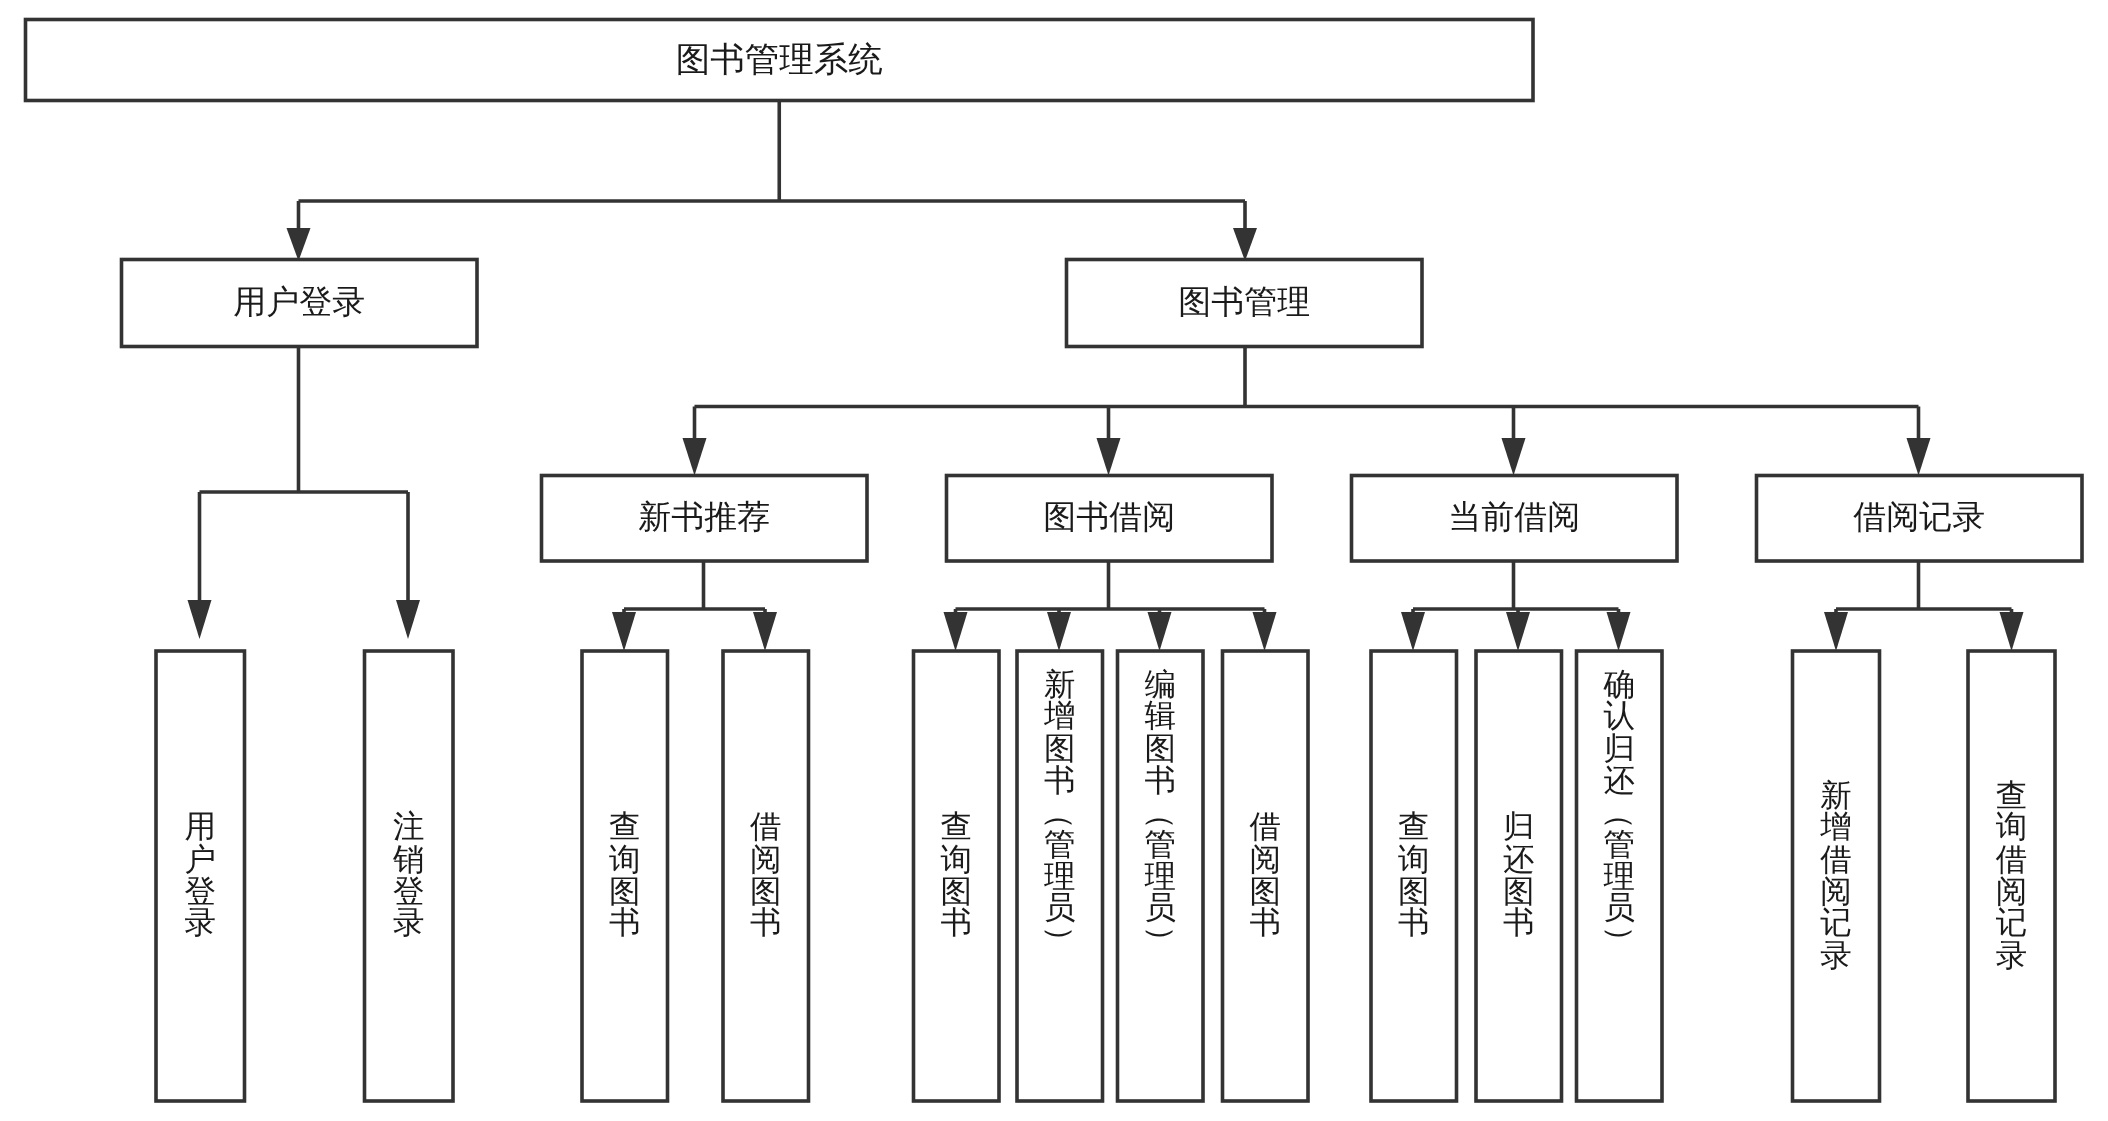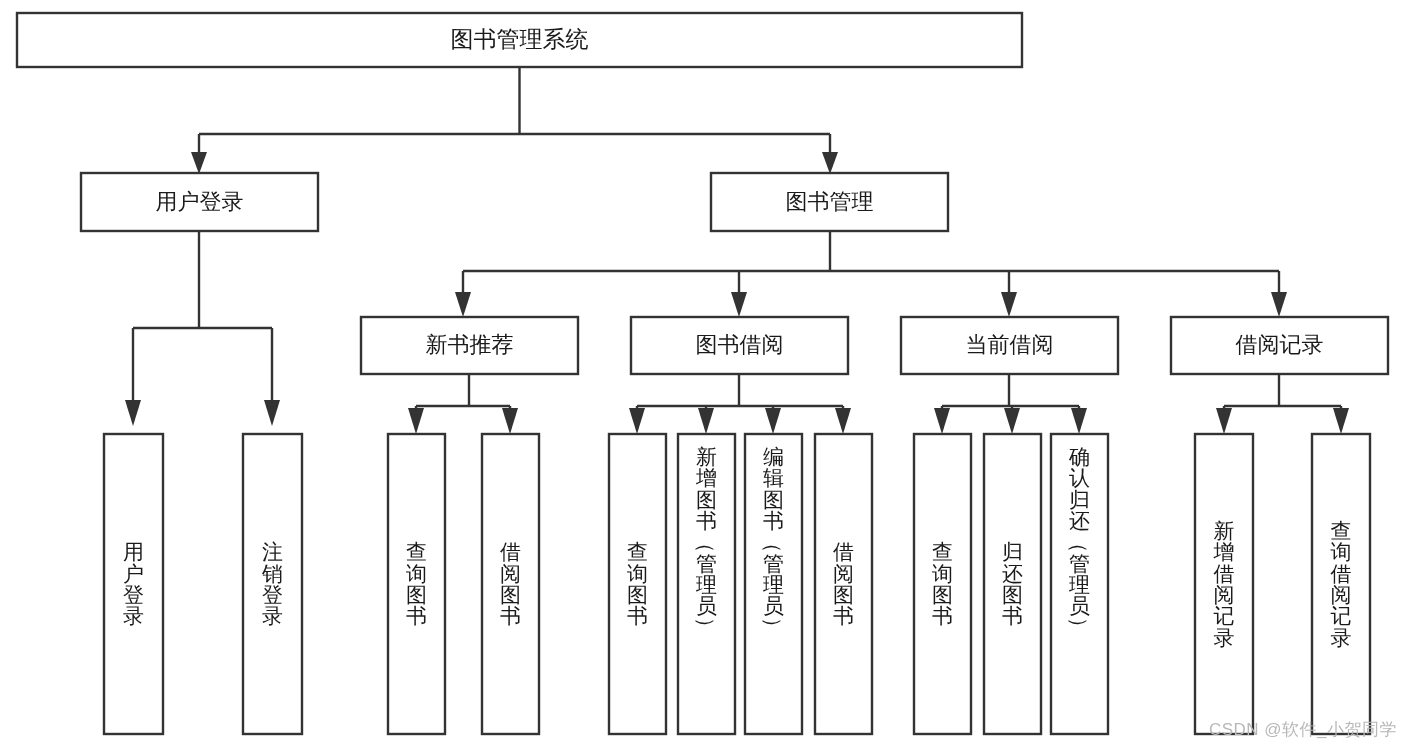--- a/index.html
+++ b/index.html
@@ -215,14 +215,13 @@
   <div class="vlabel" style="left:745px; top:434px; width:57px; height:300px; justify-content:flex-start; padding-top:12px; box-sizing:border-box;"><span>编</span><span>辑</span><span>图</span><span>书</span><span class="paren">（</span><span>管</span><span>理</span><span>员</span><span class="paren">）</span></div>
   <div class="vlabel" style="left:815px; top:434px; width:57px; height:300px;"><span>借</span><span>阅</span><span>图</span><span>书</span></div>
 
   <div class="vlabel" style="left:914px; top:434px; width:57px; height:300px;"><span>查</span><span>询</span><span>图</span><span>书</span></div>
   <div class="vlabel" style="left:984px; top:434px; width:57px; height:300px;"><span>归</span><span>还</span><span>图</span><span>书</span></div>
   <div class="vlabel" style="left:1051px; top:434px; width:57px; height:300px; justify-content:flex-start; padding-top:12px; box-sizing:border-box;"><span>确</span><span>认</span><span>归</span><span>还</span><span class="paren">（</span><span>管</span><span>理</span><span>员</span><span class="paren">）</span></div>
 
   <div class="vlabel" style="left:1195px; top:434px; width:58px; height:300px;"><span>新</span><span>增</span><span>借</span><span>阅</span><span>记</span><span>录</span></div>
   <div class="vlabel" style="left:1312px; top:434px; width:58px; height:300px;"><span>查</span><span>询</span><span>借</span><span>阅</span><span>记</span><span>录</span></div>
 
-  <div class="watermark">CSDN @软件_小贺同学</div>
 </div>
 
 </body></html>

